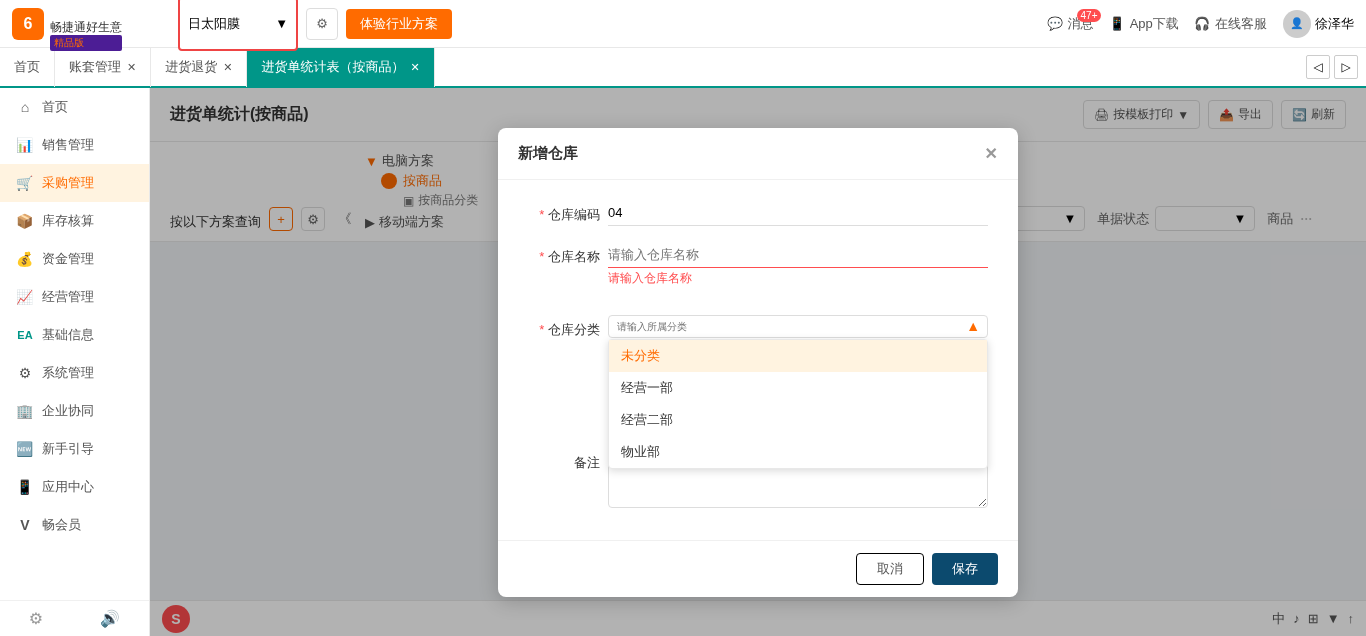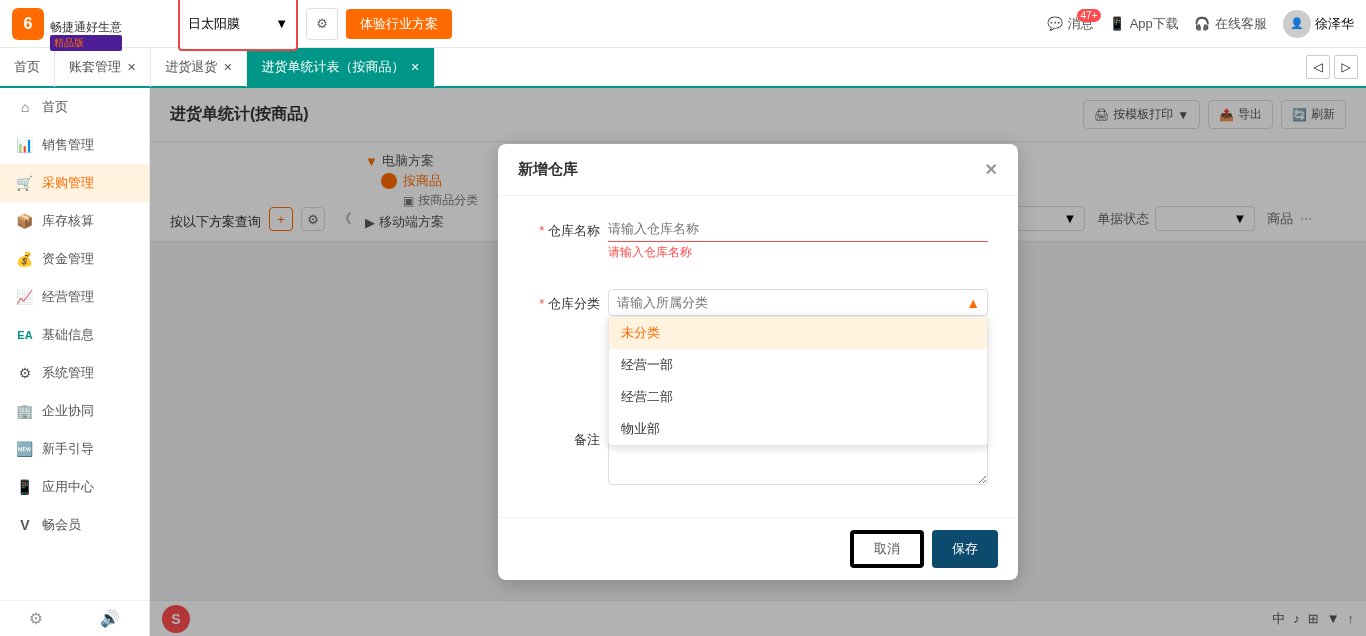--- a/index.html
+++ b/index.html
@@ -196,41 +196,41 @@
       font-size: 13px; outline: none;
     }
     .form-input.error-border { border-bottom: 1px solid #ff4d4f; }
     .select-field {
       flex: 1; position: relative;
     }
     .select-input {
       width: 100%;
       border: 1px solid #ddd; border-radius: 4px;
       padding: 5px 28px 5px 8px;
-      font-size: 13px; outline: none; cursor: pointer;
+      font-size: 10px; outline: none; cursor: pointer;
       appearance: none; background: #fff;
     }
     .select-arrow {
       position: absolute; right: 8px; top: 50%; transform: translateY(-50%);
       color: #ff6b00; cursor: pointer; font-size: 14px;
     }
     .textarea-field {
       flex: 1;
       border: 1px solid #ddd; border-radius: 4px;
       padding: 5px 8px;
       font-size: 13px; resize: vertical; min-height: 60px;
       outline: none; font-family: inherit;
     }
     .dialog-footer {
       padding: 12px 20px;
       display: flex; justify-content: flex-end; gap: 8px;
       border-top: 1px solid #f0f0f0;
     }
     .btn-cancel {
-      padding: 6px 20px; border: 4px solid #000000; border-radius: 4px;
+      padding: 6px 20px; border: 1px solid #000000; border-radius: 4px;
       cursor: pointer; font-size: 13px; background: #fff; color: #555;
     }
     .btn-save {
       padding: 6px 20px; background: #0c4a6e; color: white; border: none;
       border-radius: 4px; cursor: pointer; font-size: 13px;
     }
 
     
     .dropdown-popup {
       position: absolute;
@@ -481,20 +481,24 @@
 
     <div class="overlay">
 
       <div class="dialog">
         <div class="dialog-header">
           <span>新增仓库</span>
           <span class="dialog-close">✕</span>
         </div>
         <div class="dialog-body">
 
+          <div class="form-row">
+            <span class="form-label required">仓库编码</span>
+            <input class="form-input" type="text" value="04" style="">
+          </div>
 
           <div class="form-row" style="margin-bottom:28px;">
             <span class="form-label required">仓库名称</span>
             <div style="flex:1;position:relative;">
               <input class="form-input error-border" type="text" placeholder="请输入仓库名称" style="width: 100%; border-bottom: 1px solid rgb(255, 77, 79);">
               <div style="color:#ff4d4f;font-size:12px;margin-top:2px;">请输入仓库名称</div>
             </div>
           </div>
 
           <div class="form-row" style="position:relative;">

